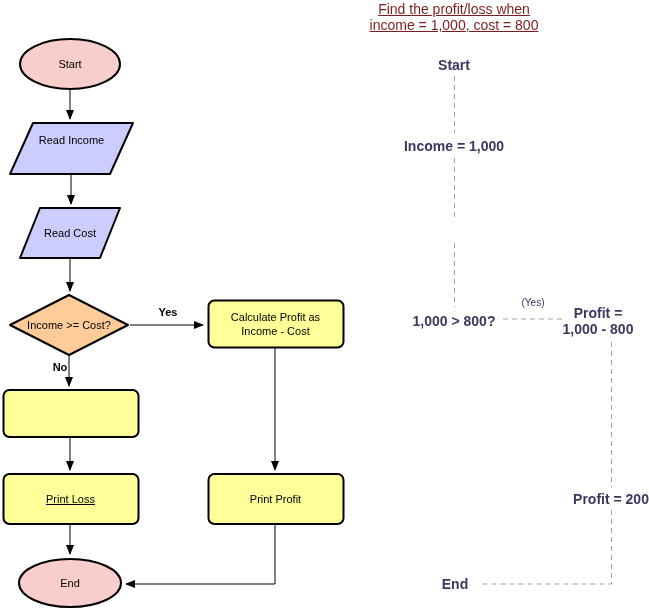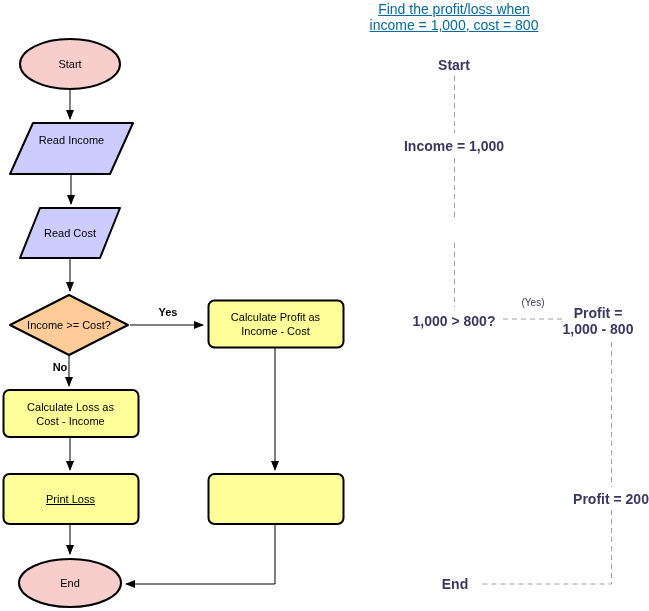--- a/index.html
+++ b/index.html
@@ -13,21 +13,21 @@
     text-align:center;font-size:11px;line-height:14px;color:#000000;
   }
   .edge-label{
     position:absolute;font-size:11px;color:#000000;text-align:center;font-weight:bold;
   }
   .ann{
     position:absolute;color:#3a3860;font-weight:bold;font-size:14px;
     text-align:center;line-height:16px;white-space:nowrap;
   }
   .ann-title{
-    position:absolute;color:#0369a1;font-weight:normal;font-size:14px;
+    position:absolute;color:#7f1d1d;font-weight:normal;font-size:14px;
     text-align:center;line-height:16px;
   }
   .ann-title span{text-decoration:underline;}
   .ann-small{
     position:absolute;color:#3a3860;font-size:10px;font-weight:normal;
     text-align:center;white-space:nowrap;
   }
 </style>
 </head>
 <body>
@@ -77,26 +77,23 @@
 
   <div class="node-label" style="left:20px;top:39px;width:100px;height:50px;">Start</div>
   <div class="node-label" style="left:10px;top:123px;width:123px;height:34px;">Read Income</div>
   <div class="node-label" style="left:20px;top:208px;width:100px;height:50px;">Read Cost</div>
   <div class="node-label" style="left:10px;top:295px;width:118px;height:60px;">Income &gt;= Cost?</div>
 
   <div class="node-label" style="left:208px;top:300px;width:135px;height:47px;flex-direction:column;">
     <span>Calculate Profit as</span>
     <span>Income - Cost</span>
   </div>
-  <div class="node-label" style="left:3px;top:390px;width:135px;height:47px;flex-direction:column;">
-    <span>Calculate Loss as</span>
-    <span>Cost - Income</span>
-  </div>
 
   <div class="node-label" style="left:3px;top:474px;width:135px;height:50px;text-decoration:underline;">Print Loss</div>
+  <div class="node-label" style="left:208px;top:474px;width:135px;height:50px;">Print Profit</div>
   <div class="node-label" style="left:20px;top:559px;width:100px;height:48px;">End</div>
 
   <div class="edge-label" style="left:152px;top:306px;width:32px;">Yes</div>
   <div class="edge-label" style="left:46px;top:361px;width:28px;">No</div>
 
   <div class="ann-title" style="left:352px;top:1px;width:204px;">
     <span>Find the profit/loss when</span><br>
     <span>income = 1,000, cost = 800</span>
   </div>
 

